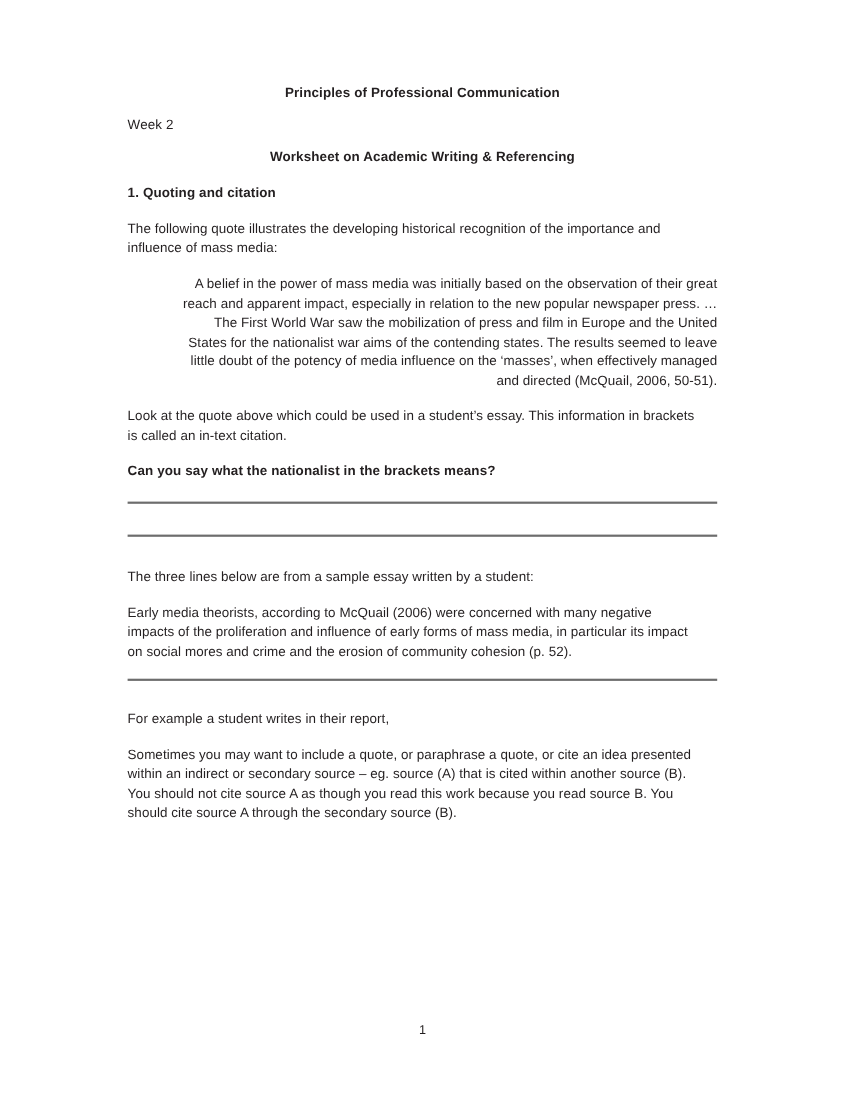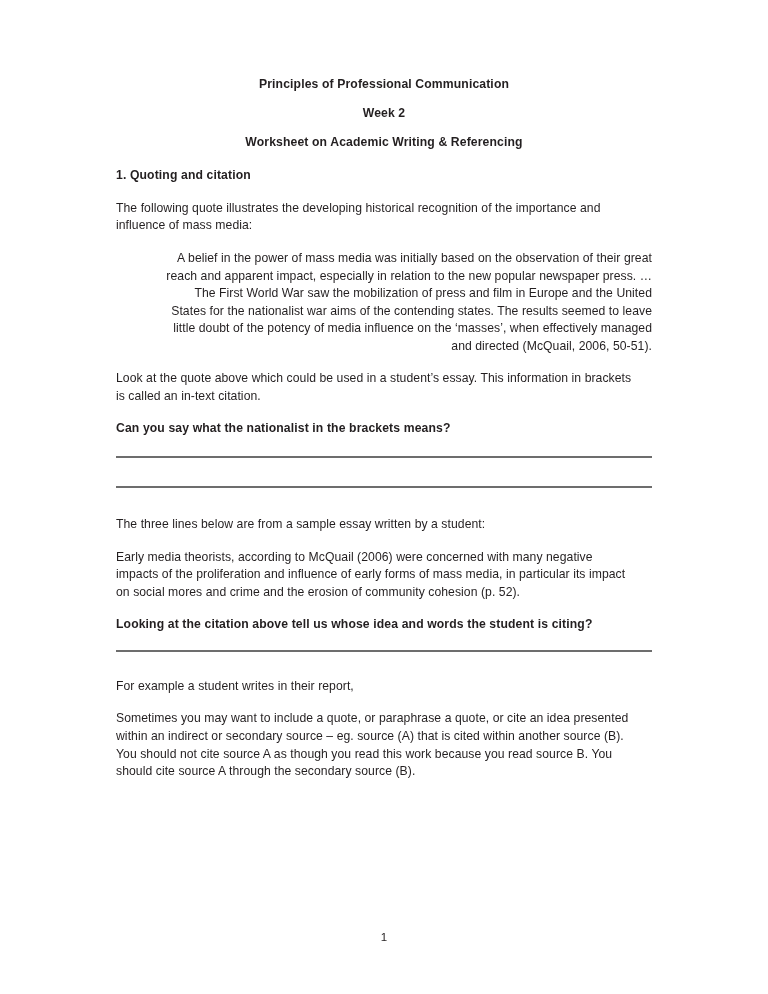--- a/index.html
+++ b/index.html
@@ -29,22 +29,21 @@
   }
   .doc-title {
     text-align: center;
     font-weight: bold;
     font-size: 12.2px;
     line-height: 1.0;
     margin: 0 0 17px 0;
     letter-spacing: 0.01em;
   }
   .doc-subtitle {
-    text-align: center;
-    font-weight: bold;
+    font-weight: normal;
     font-size: 12.2px;
     line-height: 1.0;
     margin: 17px 0 17px 0;
     letter-spacing: 0.01em;
   }
   .doc-subtitle2 {
     text-align: center;
     font-weight: bold;
     font-size: 12.2px;
     line-height: 1.0;
@@ -131,21 +130,20 @@
     <p class="q-bold">Can you say what the nationalist in the brackets means?</p>
 
     <hr class="answer-line first">
     <hr class="answer-line">
 
 
     <p class="para">The three lines below are from a sample essay written by a student:</p>
 
     <p class="para">Early media theorists, according to McQuail (2006) were concerned with many negative impacts of the proliferation and influence of early forms of mass media, in particular its impact on social mores and crime and the erosion of community cohesion (p. 52).</p>
 
-    <p class="q-bold">Looking at the citation above tell us whose idea and words the student is citing?</p>
 
     <hr class="answer-line single">
 
 
     <p class="para">For example a student writes in their report,</p>
 
     <p class="para">Sometimes you may want to include a quote, or paraphrase a quote, or cite an idea presented within an indirect or secondary source – eg. source (A) that is cited within another source (B).  You should not cite source A as though you read this work because you read source B. You should cite source A through the secondary source (B).</p>
 
   </div>
 

